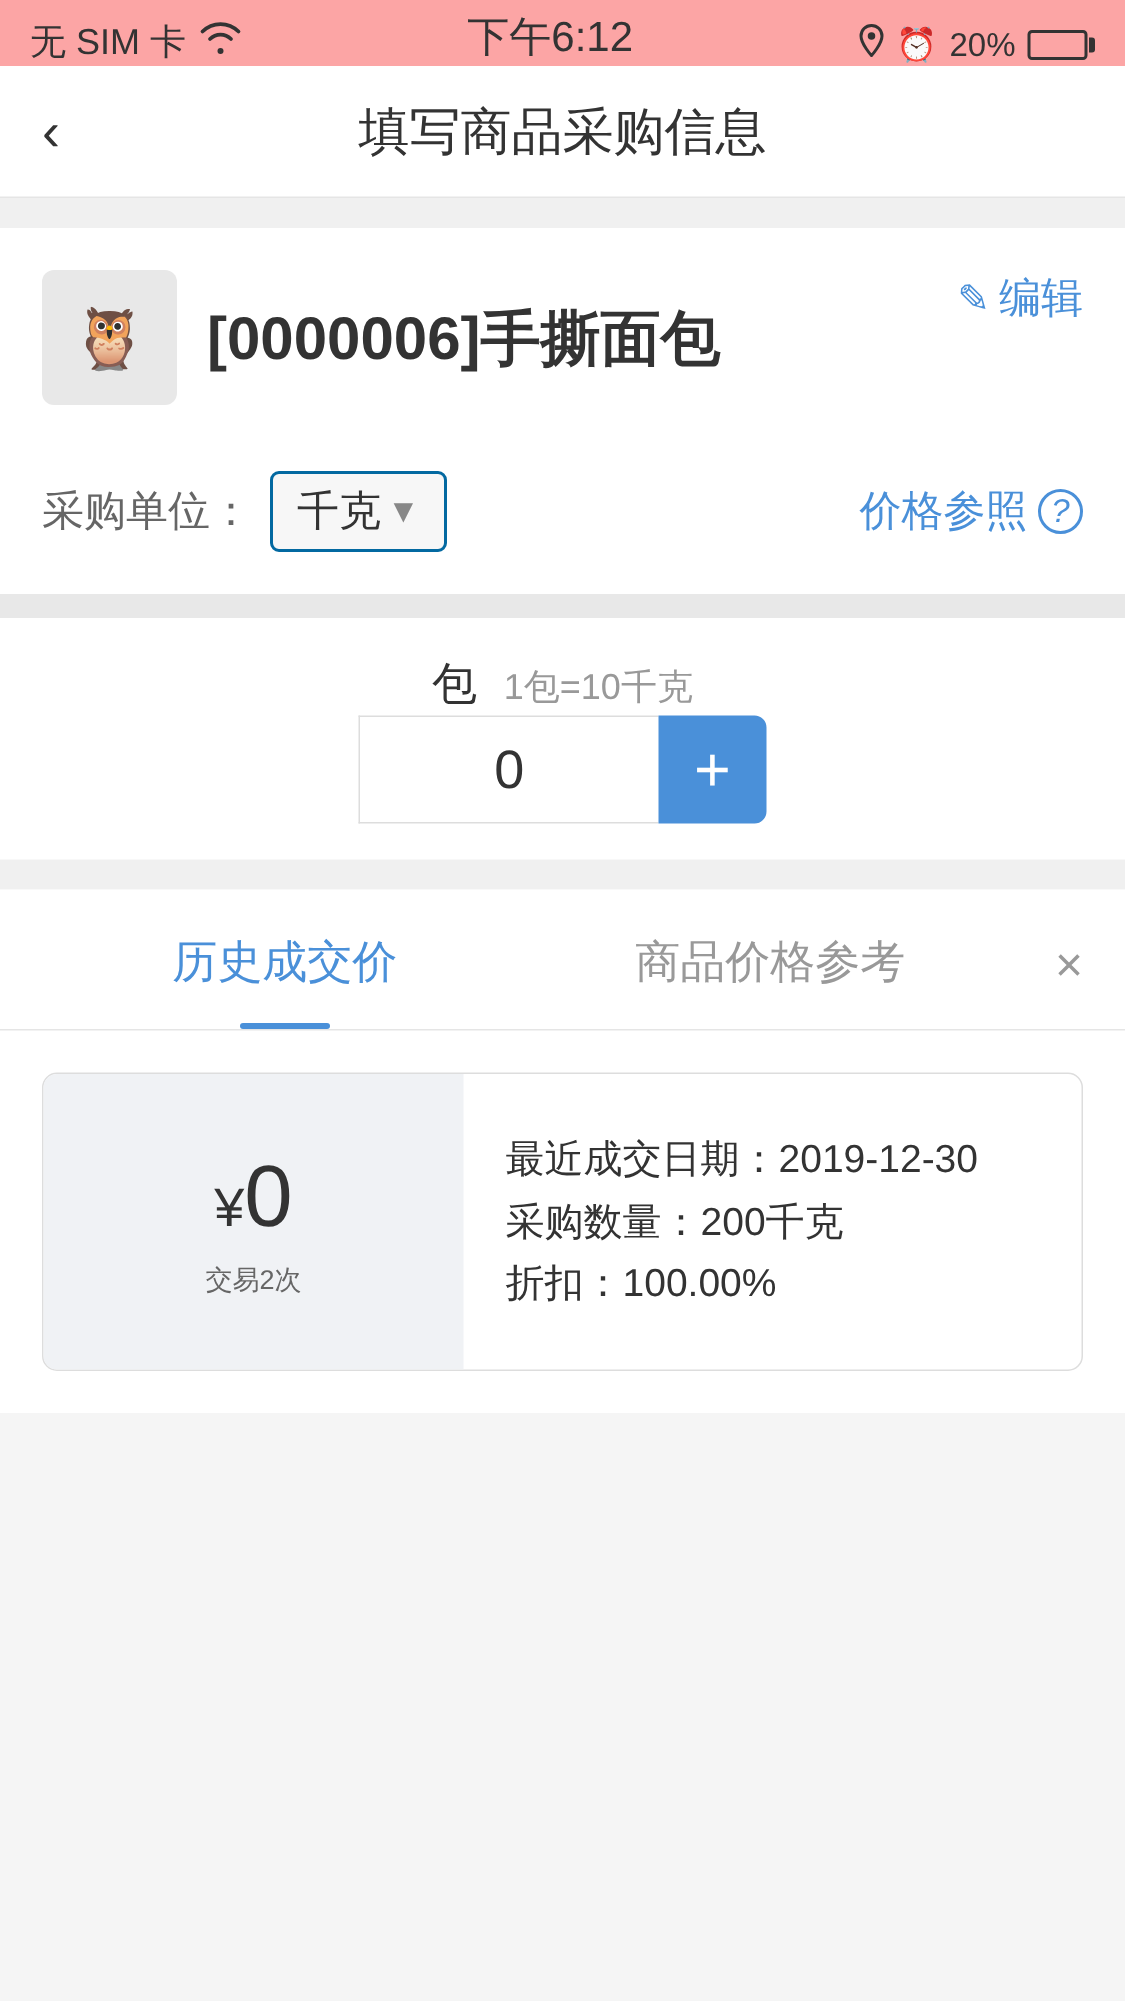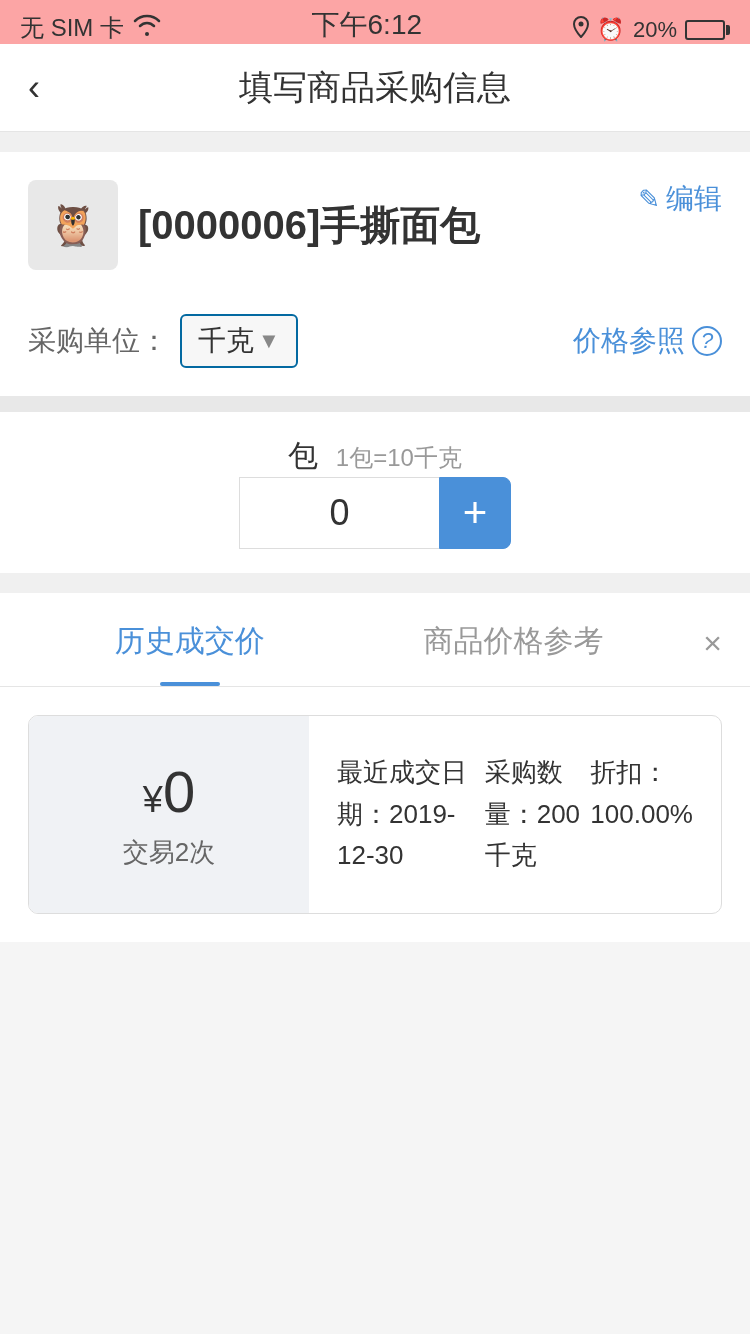--- a/index.html
+++ b/index.html
@@ -308,29 +308,29 @@
     .price-amount {
       font-size: 58px;
       color: #333;
       font-weight: 500;
     }
     .price-currency {
       font-size: 36px;
       color: #333;
     }
     .trade-count {
-      font-size: 26px;
+      font-size: 18px;
       color: #666;
       margin-top: 10px;
     }
     .card-right {
       flex: 1;
       padding: 36px 28px;
       display: flex;
-      flex-direction: row;
+      flex-direction: column;
       justify-content: flex-start;
     }
     .card-detail-row {
       font-size: 26px;
       color: #333;
       line-height: 1.6;
     }
 
     
     .main-bg {

